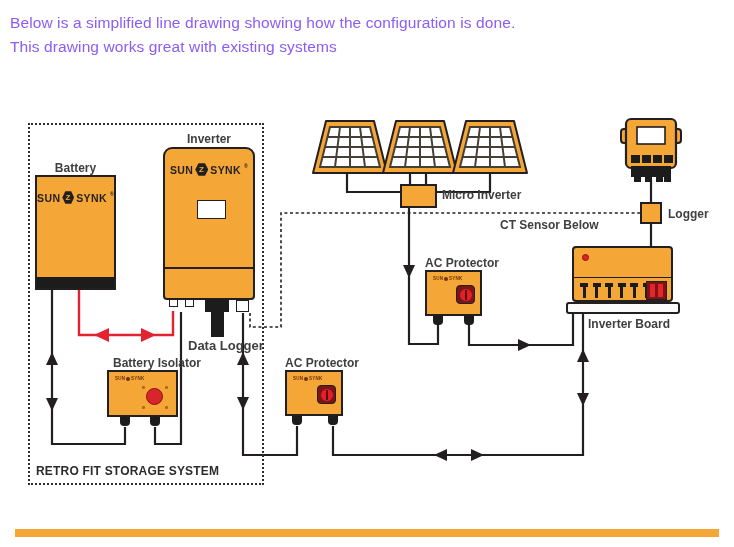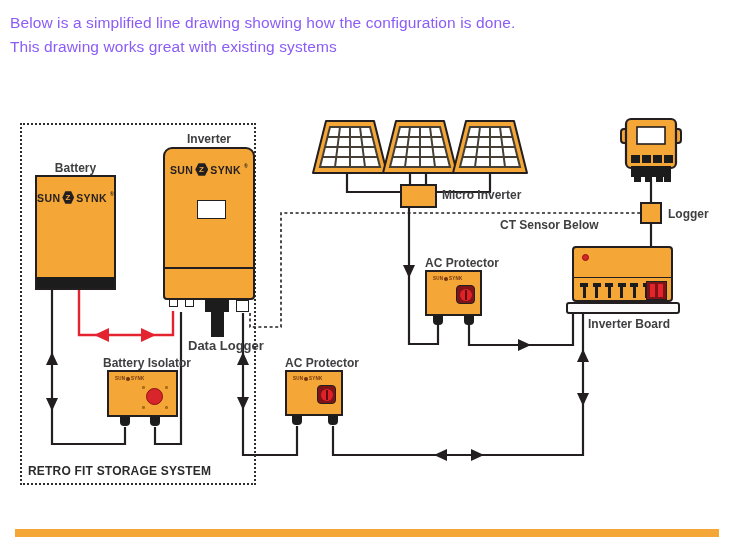--- a/index.html
+++ b/index.html
@@ -144,21 +144,21 @@
       <rect x="653" y="155" width="9" height="8" fill="#1c1c1c"></rect>
       <rect x="664" y="155" width="9" height="8" fill="#1c1c1c"></rect>
       <rect x="631" y="166" width="40" height="11" fill="#1c1c1c"></rect>
       <rect x="634" y="177" width="7" height="5" fill="#1c1c1c"></rect>
       <rect x="645" y="177" width="7" height="5" fill="#1c1c1c"></rect>
       <rect x="656" y="177" width="7" height="5" fill="#1c1c1c"></rect>
       <rect x="664" y="177" width="7" height="5" fill="#1c1c1c"></rect>
     </g>
   </svg>
 
-  <div class="retrofit" style="left:20px;top:123px;width:236px;height:362px;">
+  <div class="retrofit" style="left:28px;top:123px;width:236px;height:362px;">
     <div class="lbl">RETRO FIT STORAGE SYSTEM</div>
   </div>
 
   <div class="lbl ctr" style="left:35px;top:161px;width:81px;">Battery</div>
   <div class="box" style="left:35px;top:175px;width:81px;height:115px;">
     <div class="logo">
       <span>SUN</span>
       <span class="hex">
           <span>Z</span>
         </span>
@@ -240,21 +240,21 @@
     </div>
     <div class="rotary" style="right:5px;top:13px;">
       <span class="knob">
           <span class="slot"></span>
         </span>
     </div>
   </div>
   <div class="foot" style="left:292px;top:416px;"></div>
   <div class="foot" style="left:328px;top:416px;"></div>
 
-  <div class="lbl ctr" style="left:103px;top:356px;width:79px;">Battery Isolator</div>
+  <div class="lbl ctr" style="left:113px;top:356px;width:79px;">Battery Isolator</div>
   <div class="box" style="left:107px;top:370px;width:71px;height:47px;">
     <div class="minilogo">
       <span>SUN</span>
         <span class="minidot"></span>
         <span>SYNK</span>
     </div>
     <div class="roundbtn" style="left:37px;top:16px;"></div>
     <div class="screw" style="left:33px;top:14px;"></div>
     <div class="screw" style="left:56px;top:14px;"></div>
     <div class="screw" style="left:33px;top:34px;"></div>

